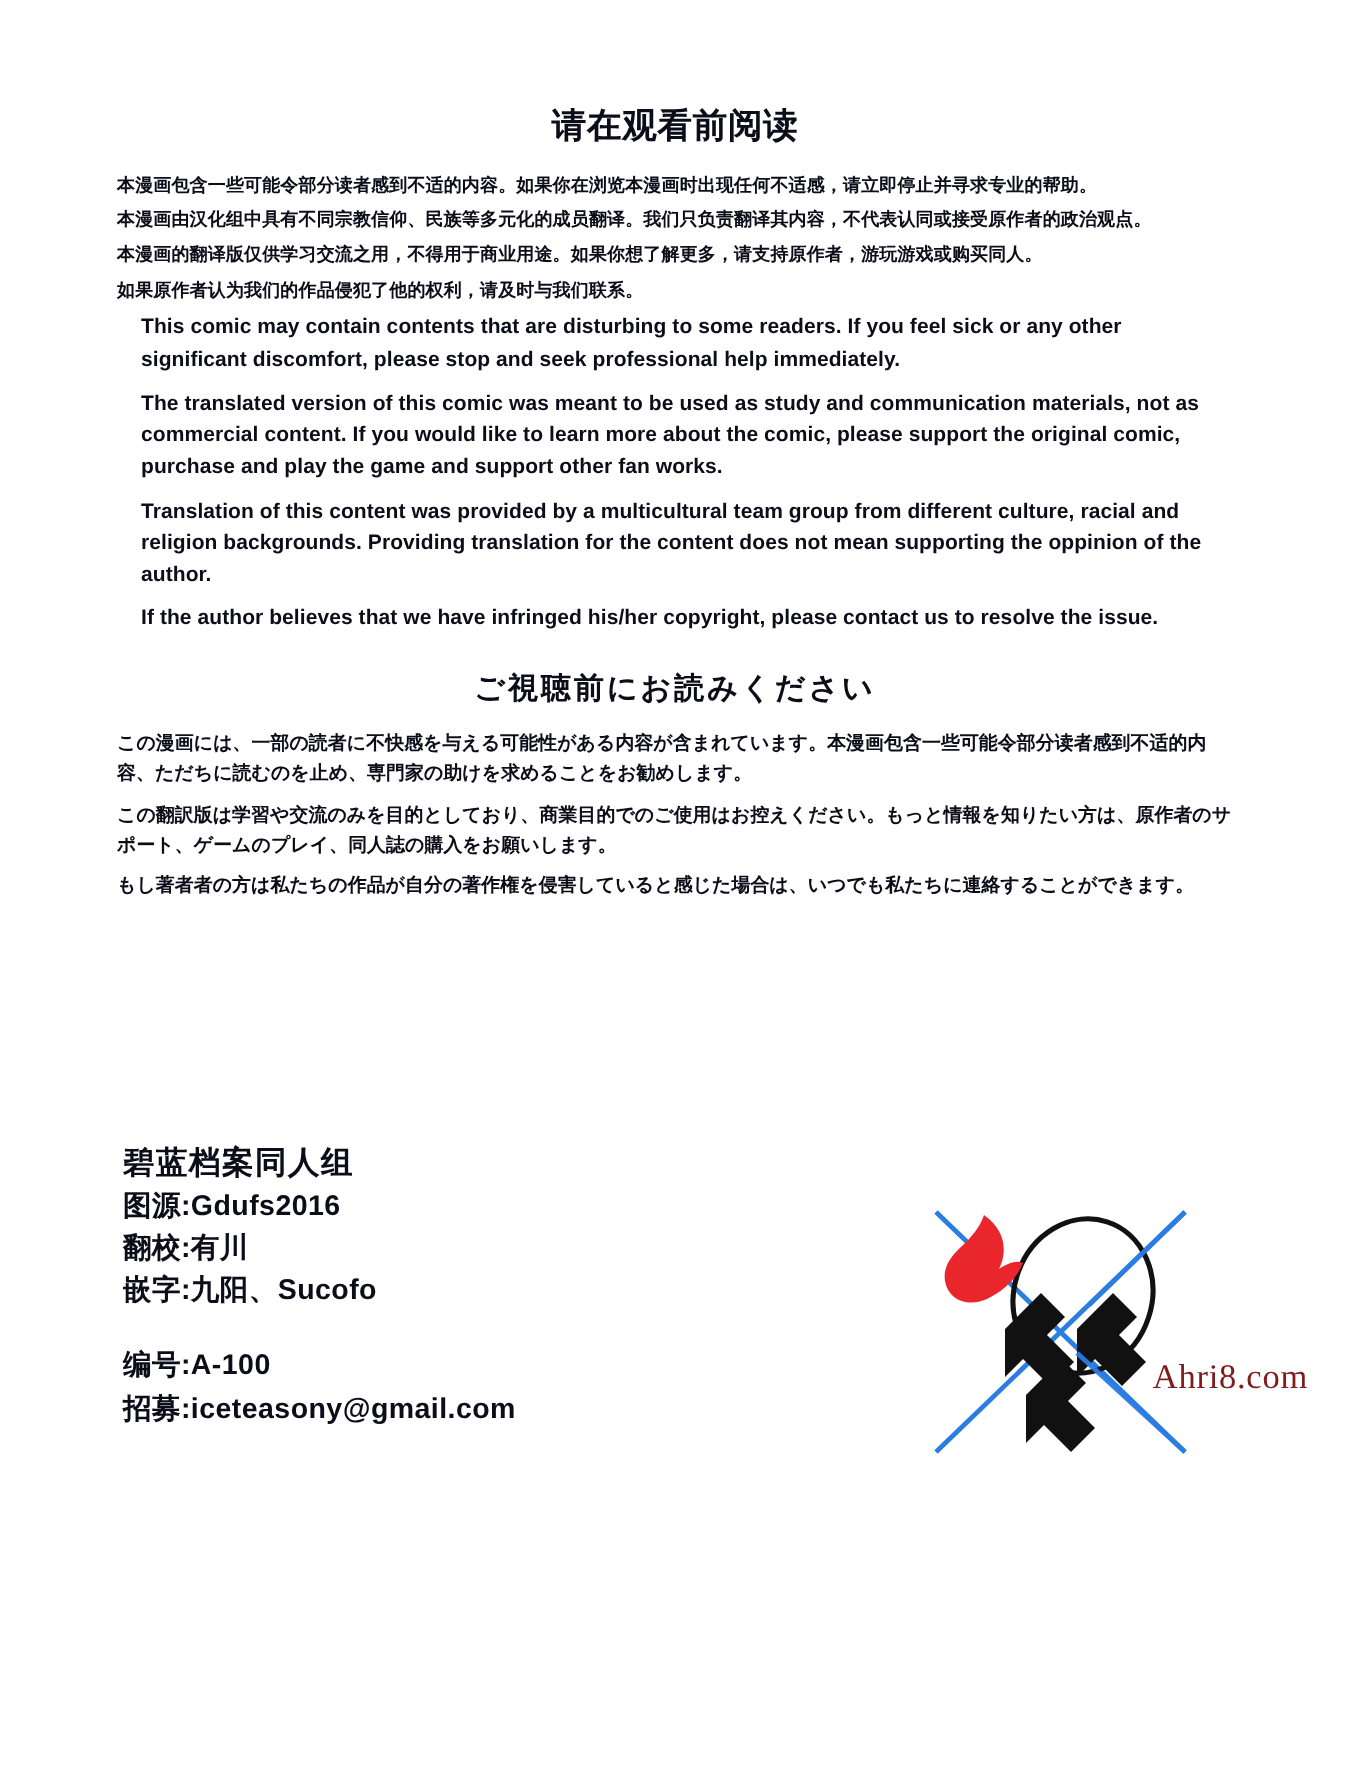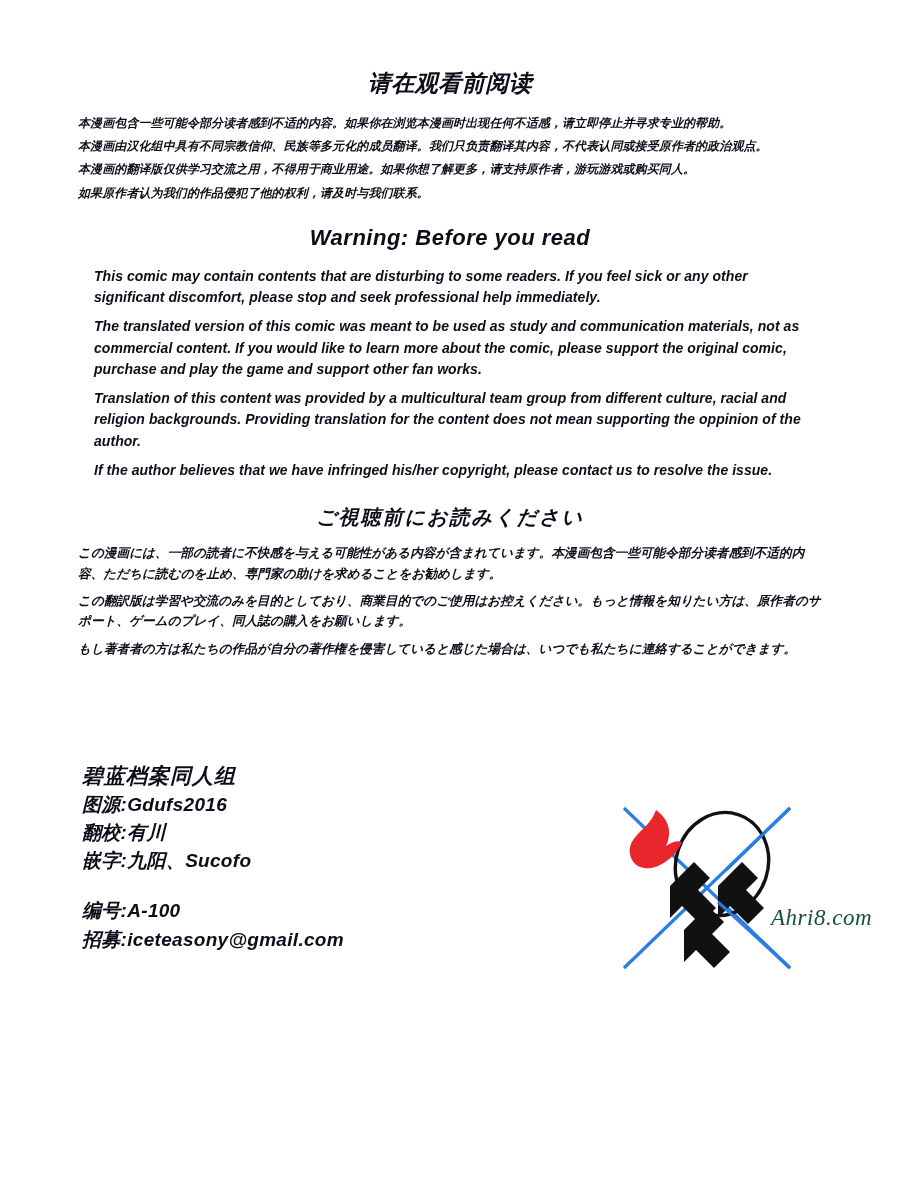--- a/index.html
+++ b/index.html
@@ -15,21 +15,20 @@
     color: #0d0d1a;
     position: relative;
     overflow: hidden;
   }
 
   .page {
     position: relative;
     width: 900px;
     height: 949px;
     padding: 0;
-    font-style: italic;
   }
 
   .content {
     position: absolute;
     left: 78px;
     top: 70px;
     width: 744px;
   }
 
   h1.section-title {
@@ -103,38 +102,37 @@
     height: 215px;
   }
   .logo svg { display: block; }
 
   .watermark {
     position: absolute;
     right: 28px;
     bottom: 18px;
     font-family: "Liberation Serif", serif;
     font-size: 23px;
-    color: #14532d;
+    color: #7f1d1d;
     letter-spacing: 0.5px;
   }
 </style>
 </head>
 <body>
 
 <div class="page">
 
   <div class="content">
 
     <h1 class="section-title">请在观看前阅读</h1>
     <p class="cn-line">本漫画包含一些可能令部分读者感到不适的内容。如果你在浏览本漫画时出现任何不适感，请立即停止并寻求专业的帮助。</p>
     <p class="cn-line">本漫画由汉化组中具有不同宗教信仰、民族等多元化的成员翻译。我们只负责翻译其内容，不代表认同或接受原作者的政治观点。</p>
     <p class="cn-line">本漫画的翻译版仅供学习交流之用，不得用于商业用途。如果你想了解更多，请支持原作者，游玩游戏或购买同人。</p>
     <p class="cn-line">如果原作者认为我们的作品侵犯了他的权利，请及时与我们联系。</p>
 
-    <h1 class="section-title en">Warning: Before you read</h1>
     <p class="en-line">This comic may contain contents that are disturbing to some readers. If you feel sick or any other significant discomfort, please stop and seek professional help immediately.</p>
     <p class="en-line">The translated version of this comic was meant to be used as study and communication materials, not as commercial content. If you would like to learn more about the comic, please support the original comic, purchase and play the game and support other fan works.</p>
     <p class="en-line">Translation of this content was provided by a multicultural team group from different culture, racial and religion backgrounds. Providing translation for the content does not mean supporting the oppinion of the author.</p>
     <p class="en-line">If the author believes that we have infringed his/her copyright, please contact us to resolve the issue.</p>
 
     <h1 class="section-title jp">ご視聴前にお読みください</h1>
     <p class="jp-line">この漫画には、一部の読者に不快感を与える可能性がある内容が含まれています。本漫画包含一些可能令部分读者感到不适的内容、ただちに読むのを止め、専門家の助けを求めることをお勧めします。</p>
     <p class="jp-line">この翻訳版は学習や交流のみを目的としており、商業目的でのご使用はお控えください。もっと情報を知りたい方は、原作者のサポート、ゲームのプレイ、同人誌の購入をお願いします。</p>
     <p class="jp-line">もし著者者の方は私たちの作品が自分の著作権を侵害していると感じた場合は、いつでも私たちに連絡することができます。</p>
 

